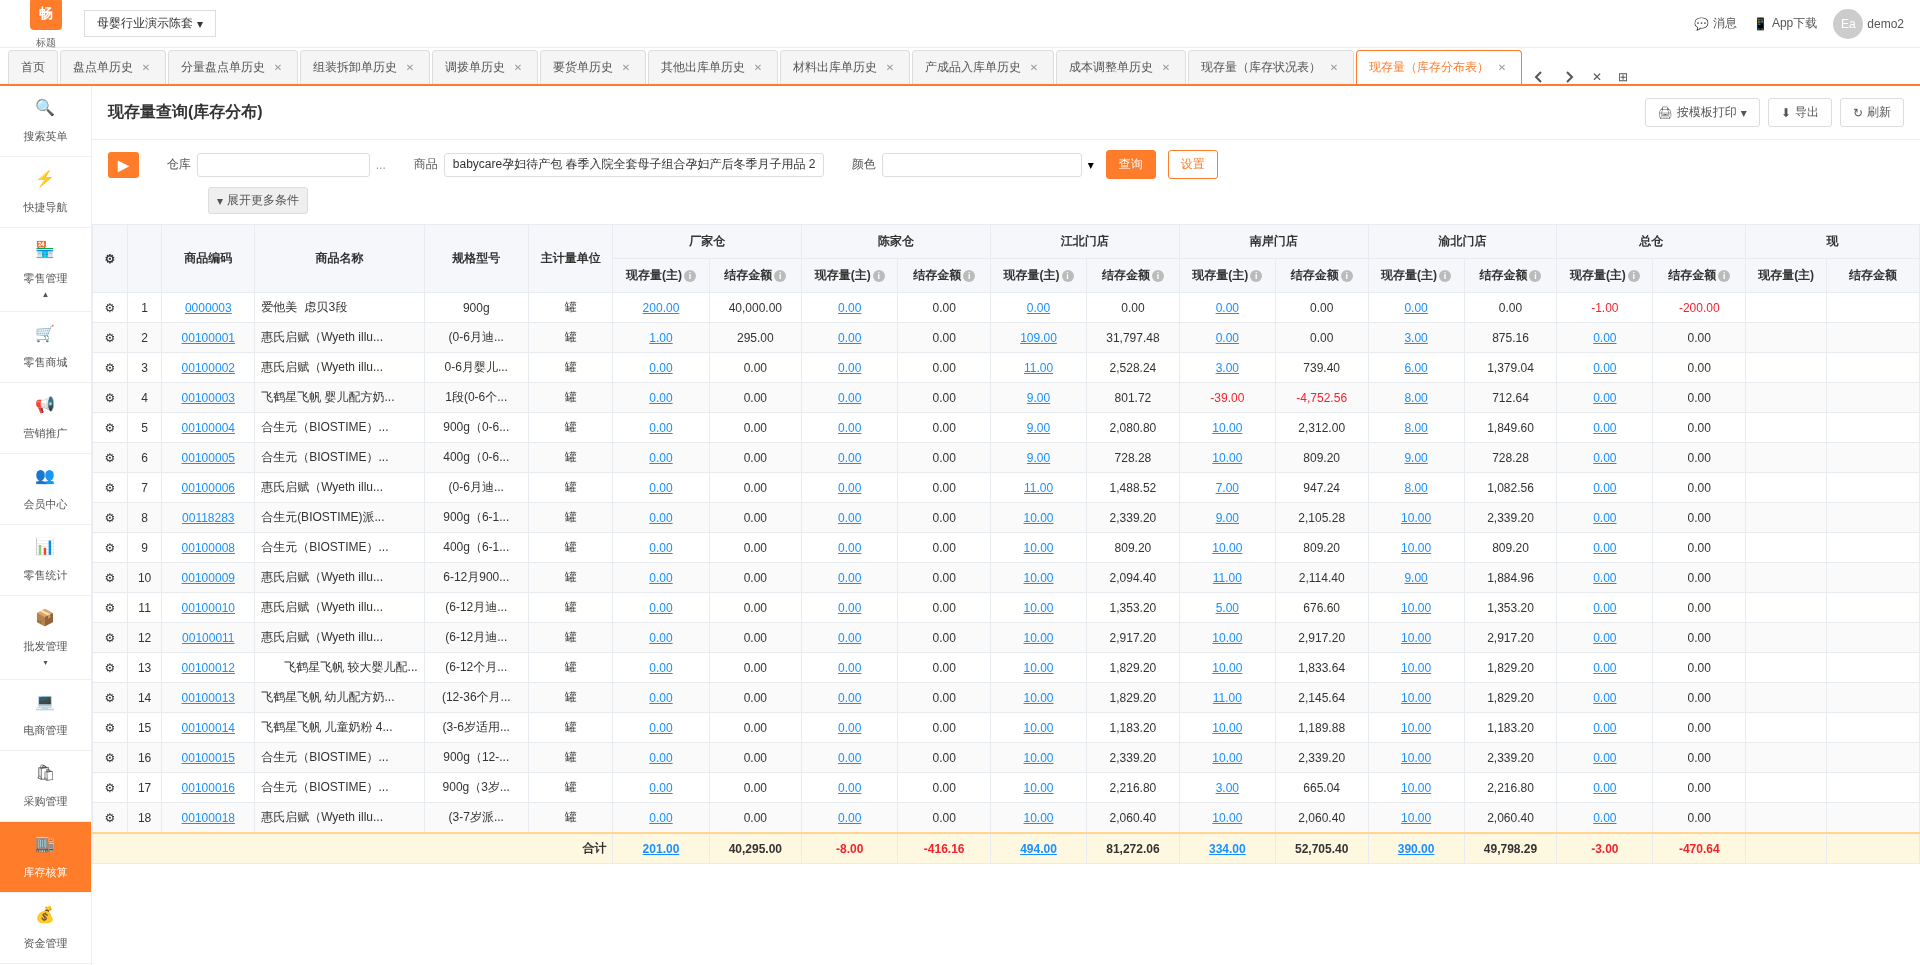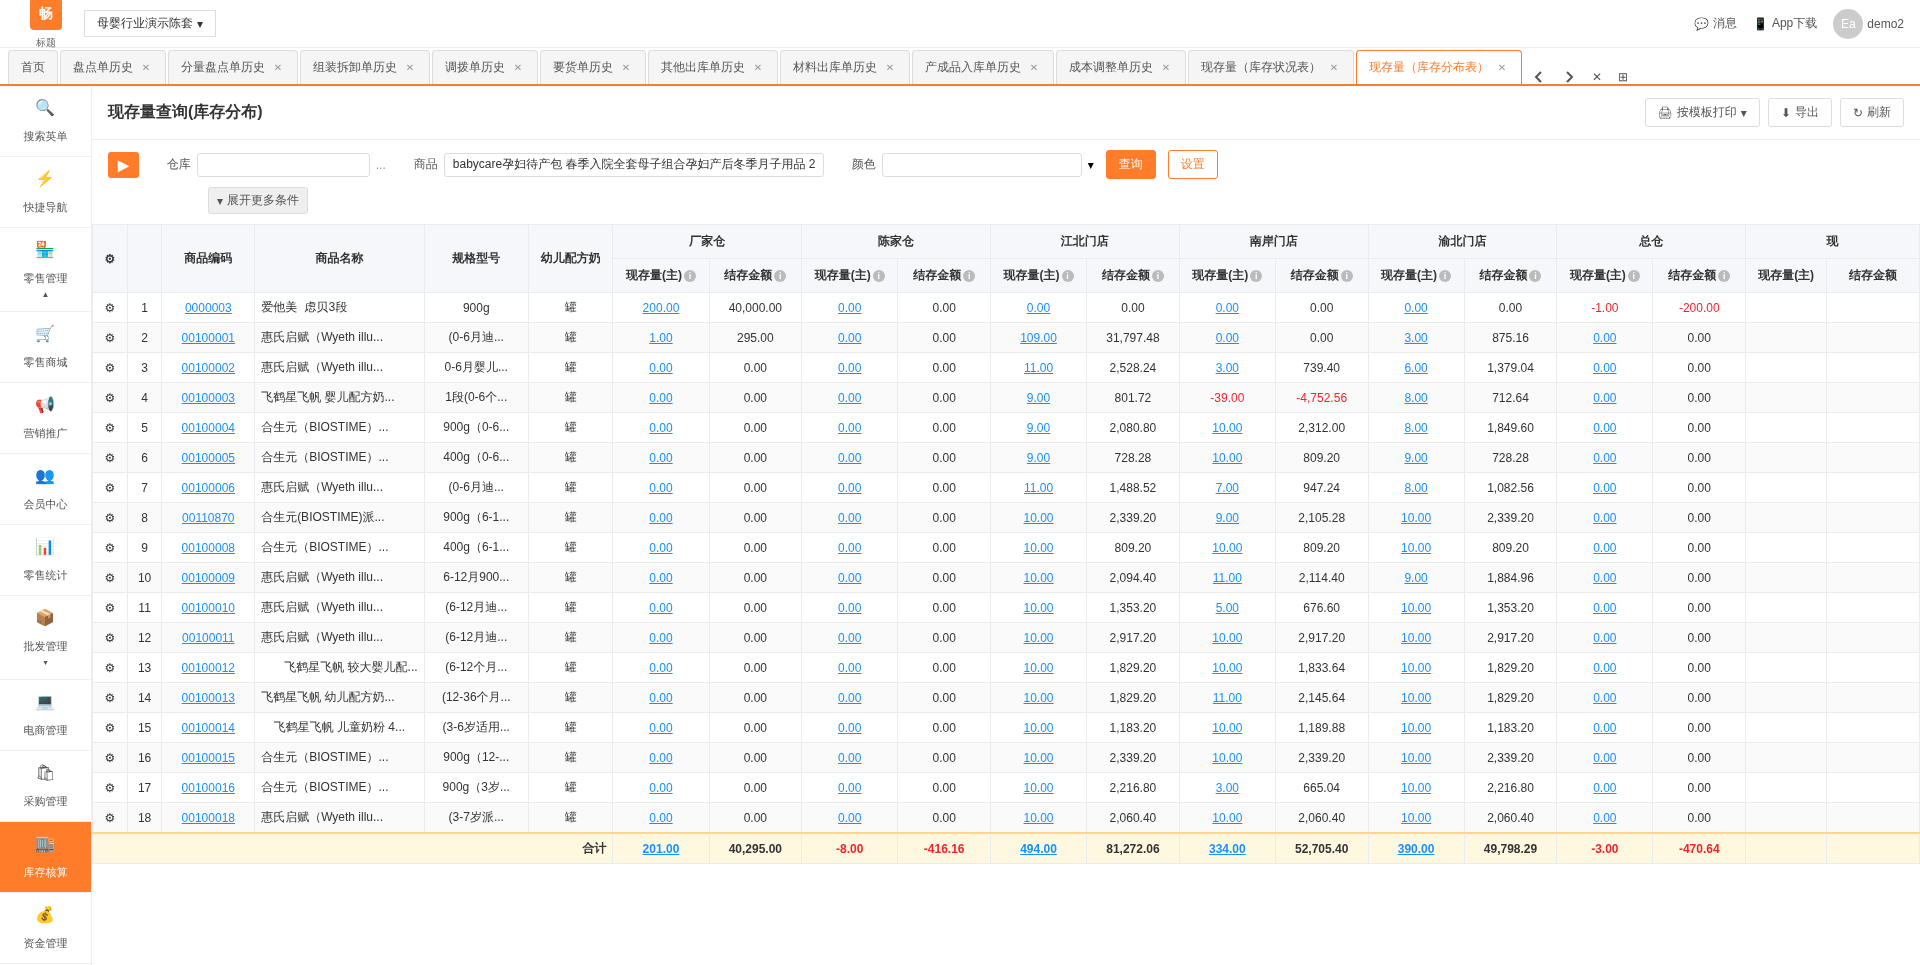--- a/index.html
+++ b/index.html
@@ -298,21 +298,21 @@
 
     <div class="table-wrapper">
       <table class="data-table">
         <thead>
           <tr>
             <th rowspan="2" class="gear-cell col-index">⚙</th>
             <th rowspan="2" class="col-index"></th>
             <th rowspan="2" class="col-code">商品编码</th>
             <th rowspan="2" class="col-name">商品名称</th>
             <th rowspan="2" class="col-spec">规格型号</th>
-            <th rowspan="2" class="col-unit">幼儿配方奶</th>
+            <th rowspan="2" class="col-unit">主计量单位</th>
             <th colspan="2" class="th-group">厂家仓</th>
             <th colspan="2" class="th-group">陈家仓</th>
             <th colspan="2" class="th-group">江北门店</th>
             <th colspan="2" class="th-group">南岸门店</th>
             <th colspan="2" class="th-group">渝北门店</th>
             <th colspan="2" class="th-group">总仓</th>
             <th colspan="2" class="th-group">现</th>
           </tr>
           <tr>
             <th class="col-num"><span>现存量(主)</span><span class="info-icon">i</span></th>
@@ -482,21 +482,21 @@
       <td class="num-link">8.00</td>
       <td>1,082.56</td>
       <td class="num-link">0.00</td>
       <td class="">0.00</td>
       <td></td>
       <td></td>
     </tr>
             <tr>
       <td class="gear-cell">⚙</td>
       <td>8</td>
-      <td class="num-link">00110870</td>
+      <td class="num-link">00118283</td>
       <td style="text-align:left;">合生元(BIOSTIME)派...</td>
       <td>900g（6-1...</td>
       <td>罐</td>
       <td class="num-link">0.00</td>
       <td>0.00</td>
       <td class="num-link">0.00</td>
       <td class="">0.00</td>
       <td class="num-link">10.00</td>
       <td>2,339.20</td>
       <td class="num-link">9.00</td>
@@ -637,21 +637,21 @@
       <td>1,829.20</td>
       <td class="num-link">0.00</td>
       <td class="">0.00</td>
       <td></td>
       <td></td>
     </tr>
             <tr>
       <td class="gear-cell">⚙</td>
       <td>15</td>
       <td class="num-link">00100014</td>
-      <td style="text-align:center;">飞鹤星飞帆 儿童奶粉 4...</td>
+      <td style="text-align:left;">飞鹤星飞帆 儿童奶粉 4...</td>
       <td>(3-6岁适用...</td>
       <td>罐</td>
       <td class="num-link">0.00</td>
       <td>0.00</td>
       <td class="num-link">0.00</td>
       <td class="">0.00</td>
       <td class="num-link">10.00</td>
       <td>1,183.20</td>
       <td class="num-link">10.00</td>
       <td class="">1,189.88</td>

